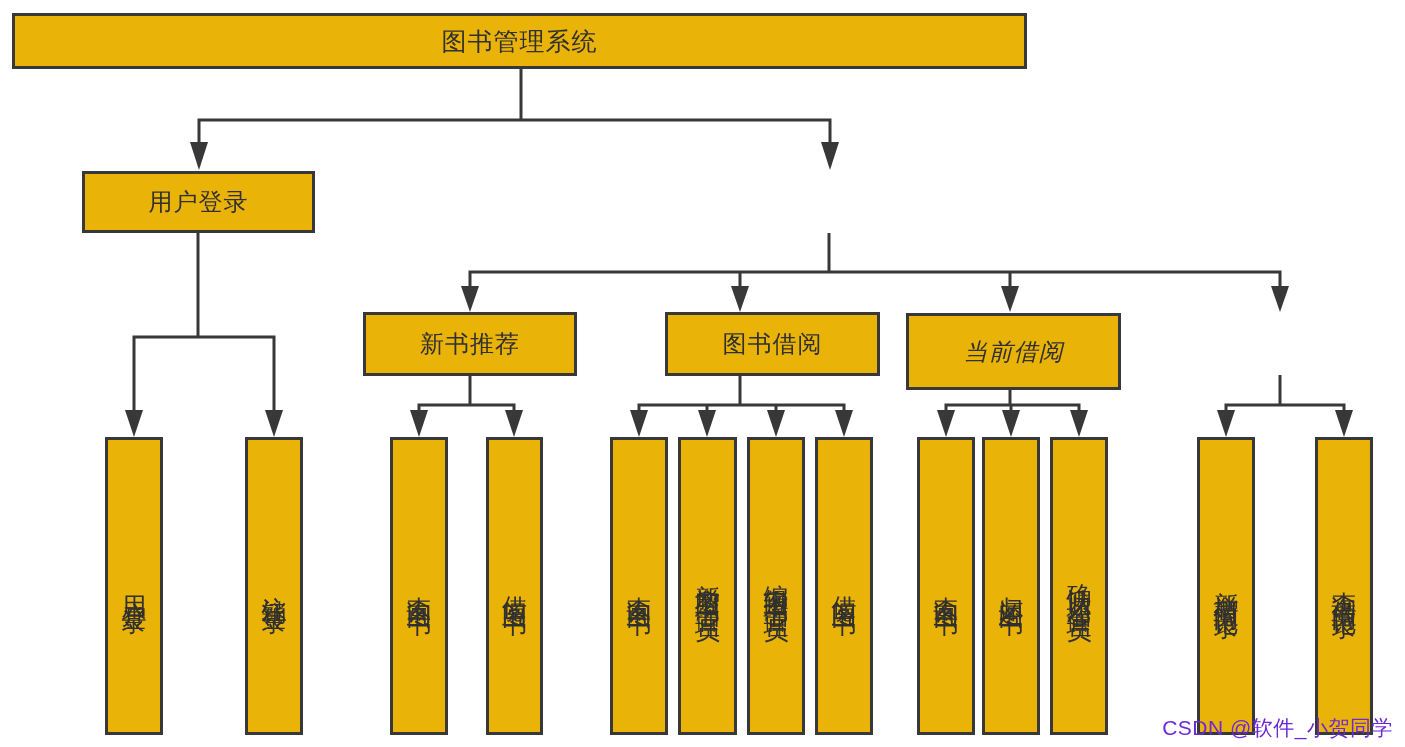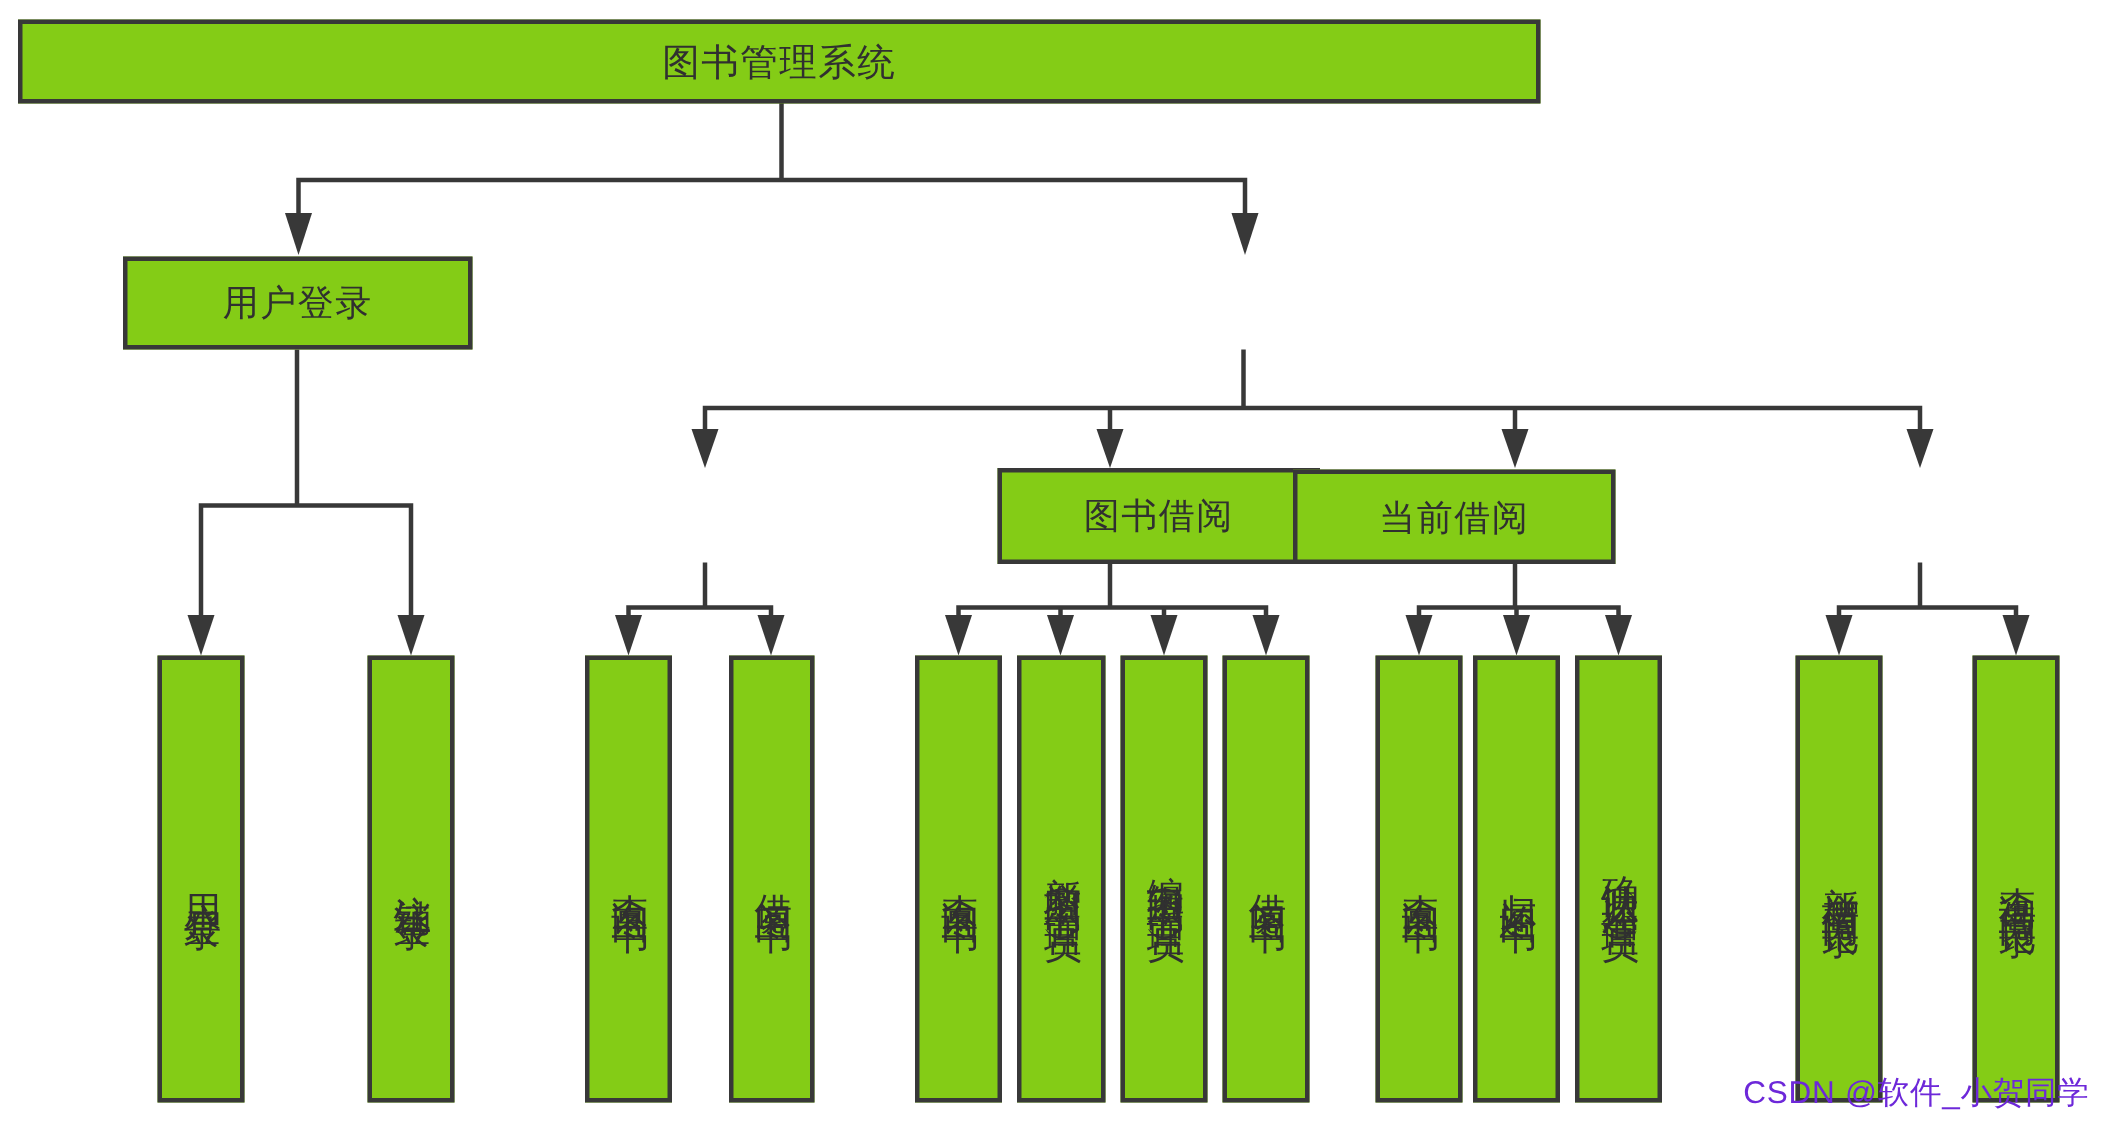--- a/index.html
+++ b/index.html
@@ -16,21 +16,21 @@
     overflow: hidden;
   }
   .connectors {
     position: absolute;
     left: 0; top: 0;
     width: 1405px; height: 747px;
   }
   .node {
     position: absolute;
     box-sizing: border-box;
-    background: #84cc16;
+    background: #eab308;
     border: 3px solid #383838;
     color: #303030;
     display: flex;
     align-items: center;
     justify-content: center;
   }
   .hnode {
     font-size: 24px;
     letter-spacing: 1px;
     white-space: nowrap;
@@ -117,22 +117,23 @@
 
       <polygon points="1217,410 1235,410 1226,437"></polygon>
       <polygon points="1335,410 1353,410 1344,437"></polygon>
     </g>
   </svg>
 
   <div class="node hnode root-node" style="left:12px; top:13px; width:1015px; height:56px;">图书管理系统</div>
 
   <div class="node hnode" style="left:82px; top:171px; width:233px; height:62px;">用户登录</div>
 
+  <div class="node hnode" style="left:363px; top:312px; width:214px; height:64px;">新书推荐</div>
   <div class="node hnode" style="left:633px; top:312px; width:215px; height:64px;margin-left:32px;">图书借阅</div>
-  <div class="node hnode" style="left:862px; top:313px; width:215px; height:63px;">当前借阅</div>
+  <div class="node hnode" style="left:906px; top:313px; width:215px; height:77px;font-style:italic;">当前借阅</div>
 
   <div class="node leaf" style="left:105px; top:437px; width:58px; height:298px;">
     <span class="vtext">用户登录</span>
   </div>
   <div class="node leaf" style="left:245px; top:437px; width:58px; height:298px;">
     <span class="vtext">注销登录</span>
   </div>
 
   <div class="node leaf" style="left:390px; top:437px; width:58px; height:298px;">
     <span class="vtext">查询图书</span>

